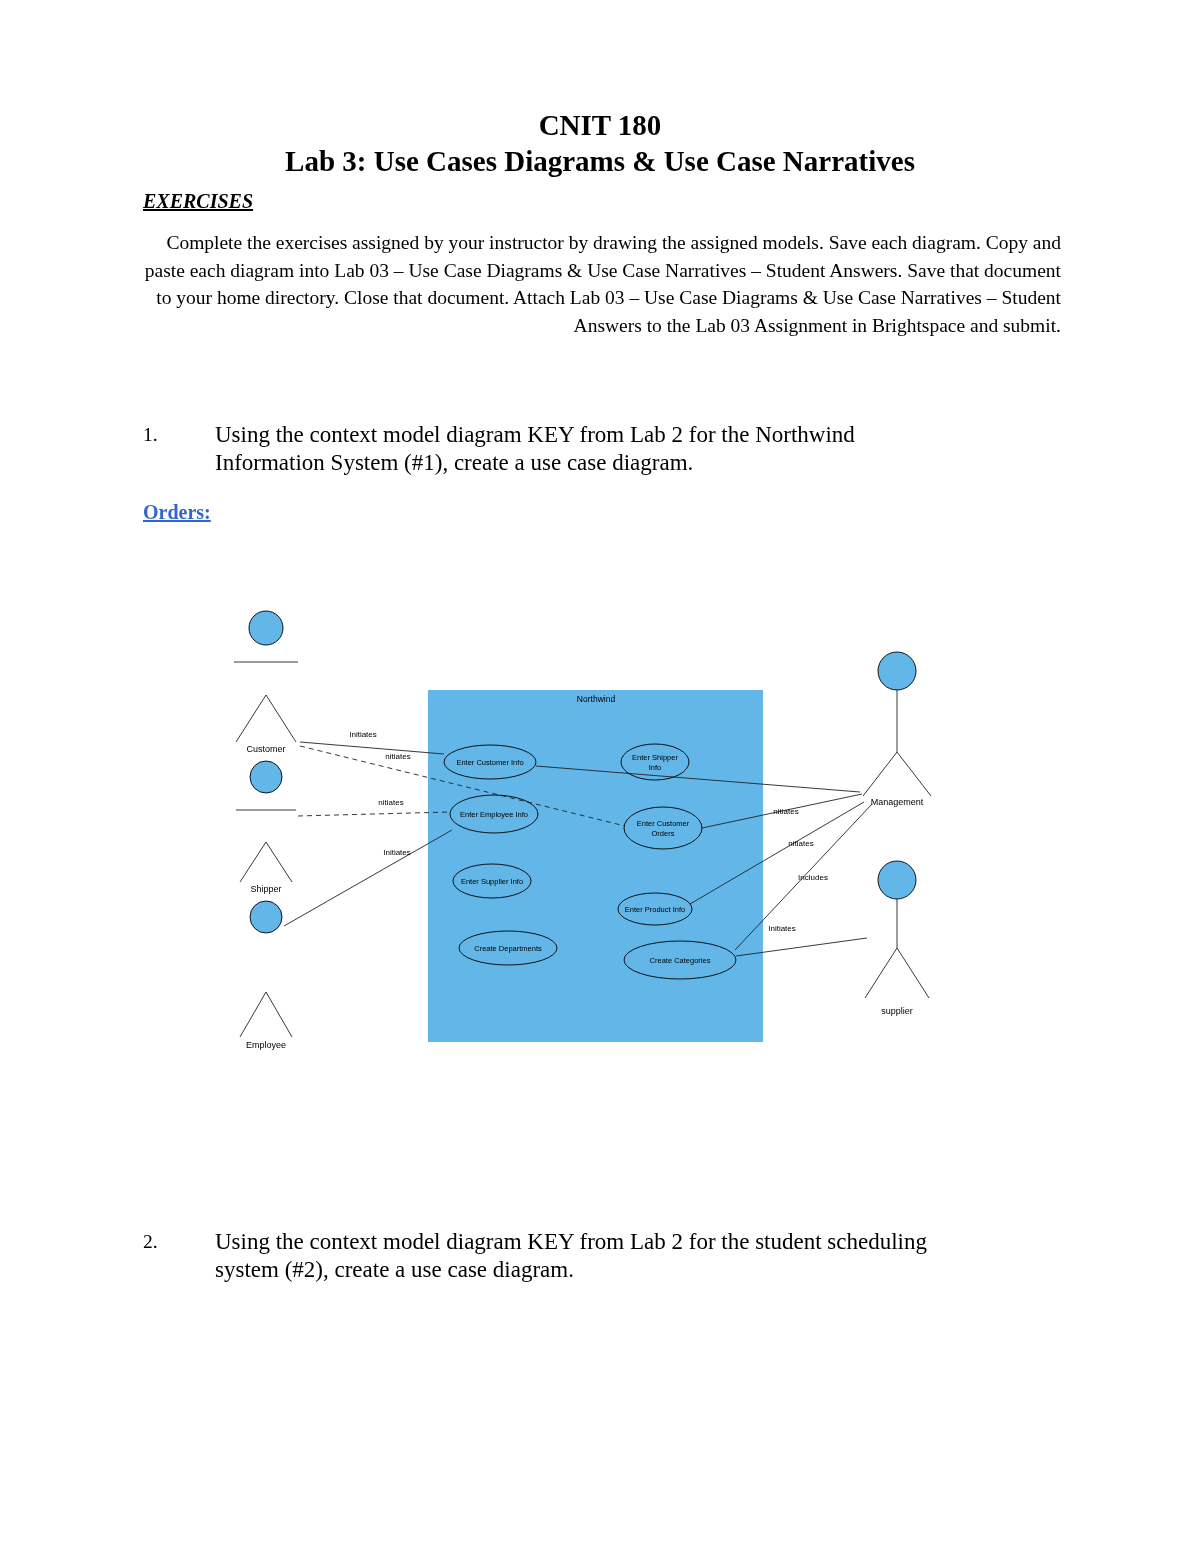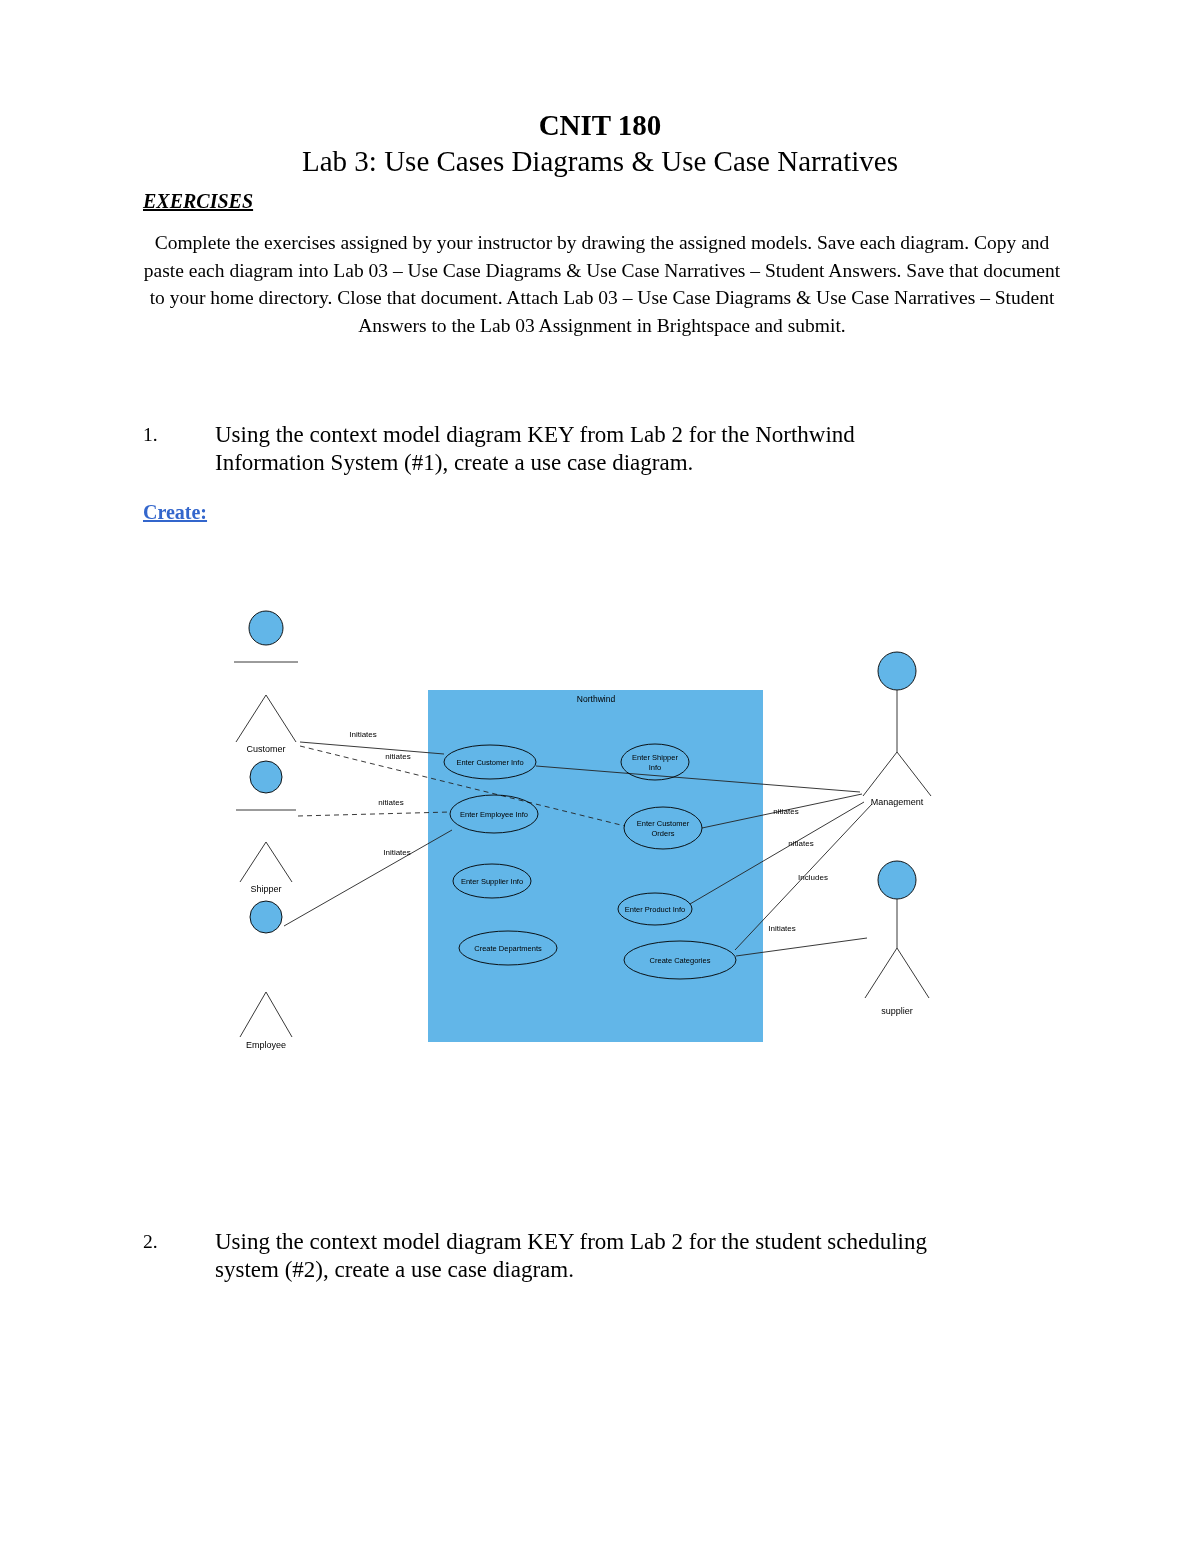--- a/index.html
+++ b/index.html
@@ -2,28 +2,28 @@
 <html><head>
 <meta charset="utf-8">
 <style>
   html,body { margin:0; padding:0; background:#ffffff; }
   .page {
     position:relative; width:1200px; height:1553px; background:#ffffff;
     font-family:"Liberation Serif", serif; color:#000000; overflow:hidden;
   }
   .title-block { position:absolute; top:72px; left:0; width:1200px; text-align:center;margin-top:36px; }
   .title-line1 { font-size:29px; font-weight:bold; line-height:34px; }
-  .title-line2 { font-size:29px; font-weight:normal; line-height:38px; }
+  .title-line2 { font-size:29px; font-weight:bold; line-height:38px; }
   .exercises-heading {
     position:absolute; top:190px; left:143px;
     font-size:20px; font-weight:bold; text-decoration:underline;font-style:italic;
   }
   .intro {
     position:absolute; top:229px; left:143px; width:918px;
-    font-size:19.5px; line-height:27.5px; text-align:center;
+    font-size:19.5px; line-height:27.5px; text-align:right;
   }
   .list-item { position:absolute; left:143px; display:flex; }
   .item-1 { top:421px; }
   .item-2 { top:1228px; }
   .list-num { flex:none; width:72px; font-size:19.5px; line-height:27.5px; }
   .list-text { width:720px; font-size:23px; line-height:27.5px; }
   .answer-label {
     position:absolute; top:501px; left:143px;
     font-size:20px; font-weight:bold; text-decoration:underline; color:#3366CC;
   }
@@ -48,21 +48,21 @@
 
   <div class="exercises-heading">EXERCISES</div>
 
   <div class="intro">Complete the exercises assigned by your instructor by drawing the assigned models.  Save each diagram.  Copy and paste each diagram into Lab 03 – Use Case Diagrams &amp; Use Case Narratives – Student Answers.  Save that document to your home directory.  Close that document.  Attach Lab 03 – Use Case Diagrams &amp; Use Case Narratives – Student Answers to the Lab 03 Assignment in Brightspace and submit.</div>
 
   <div class="list-item item-1">
     <div class="list-num">1.</div>
     <div class="list-text">Using the context model diagram KEY from Lab 2 for the Northwind Information System (#1), create a use case diagram.</div>
   </div>
 
-  <div class="answer-label">Create:</div>
+  <div class="answer-label">Orders:</div>
 
   <svg class="diagram" width="1200" height="500" viewBox="0 0 1200 500" xmlns="http://www.w3.org/2000/svg">
 
     <rect x="428" y="100" width="335" height="352" stroke="none" fill="#62B6E8"></rect>
     <text class="sys-label" x="596" y="112">Northwind</text>
 
     <line class="assoc" x1="300" y1="152" x2="444" y2="164"></line>
     <line class="assoc-dashed" x1="300" y1="156" x2="625" y2="236"></line>
     <line class="assoc-dashed" x1="298" y1="226" x2="450" y2="222"></line>
     <line class="assoc" x1="284" y1="336" x2="452" y2="240"></line>

